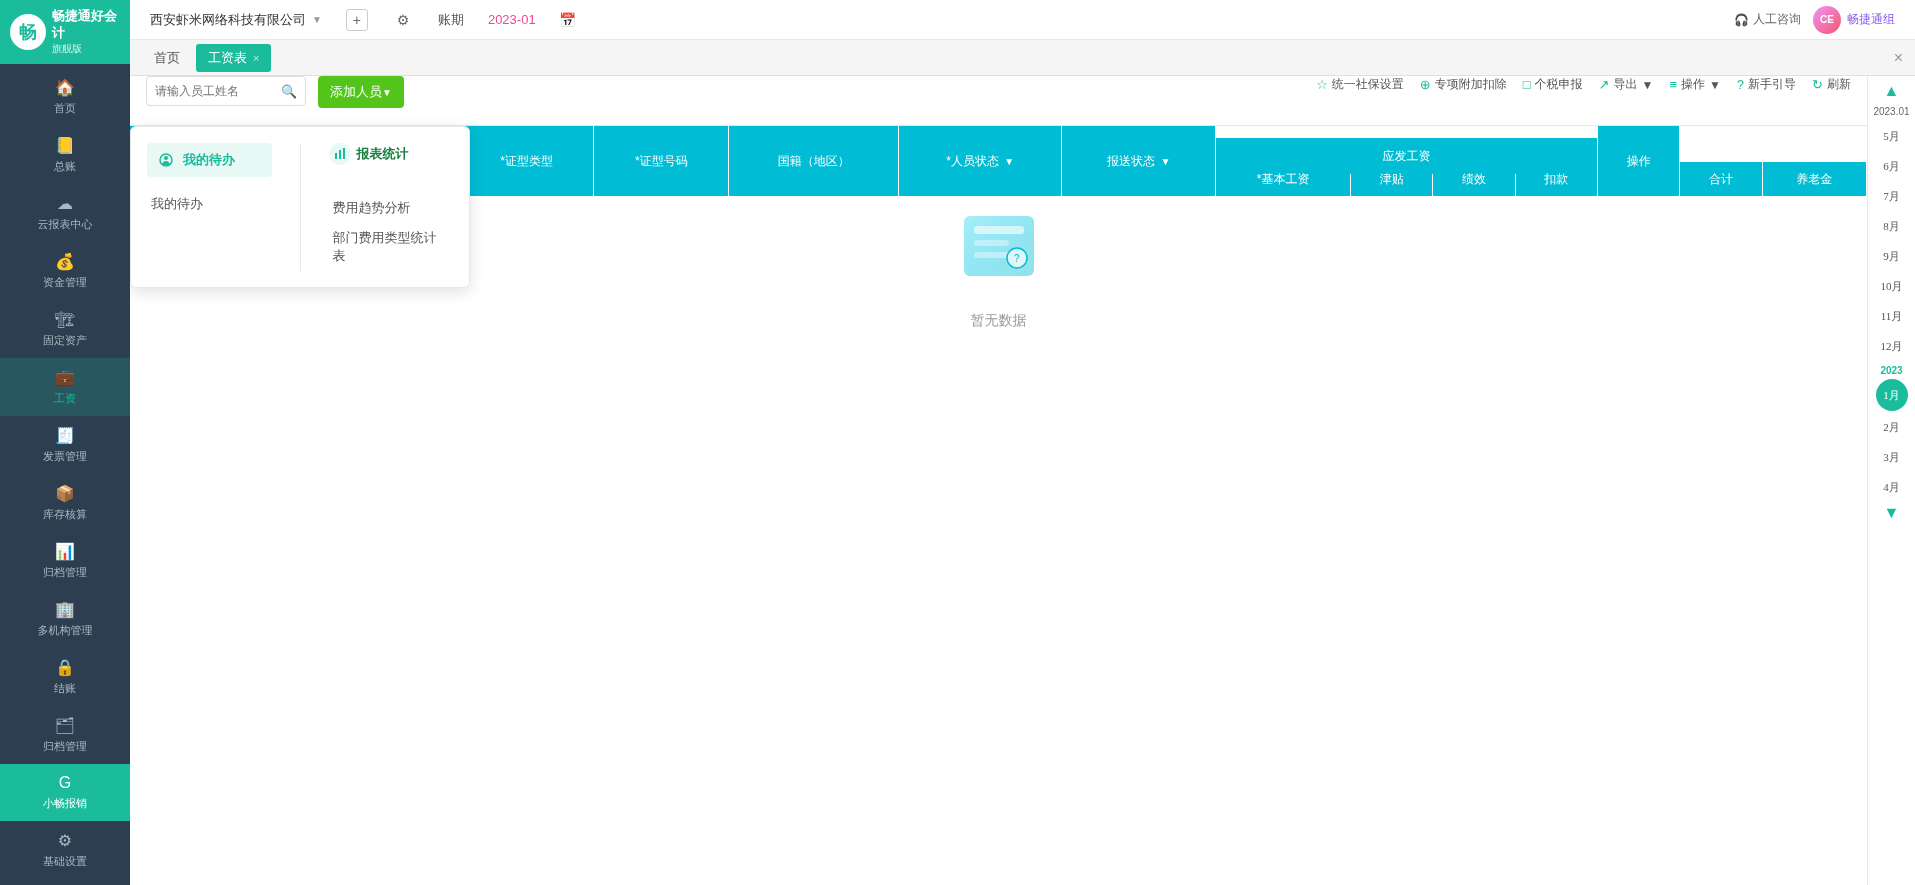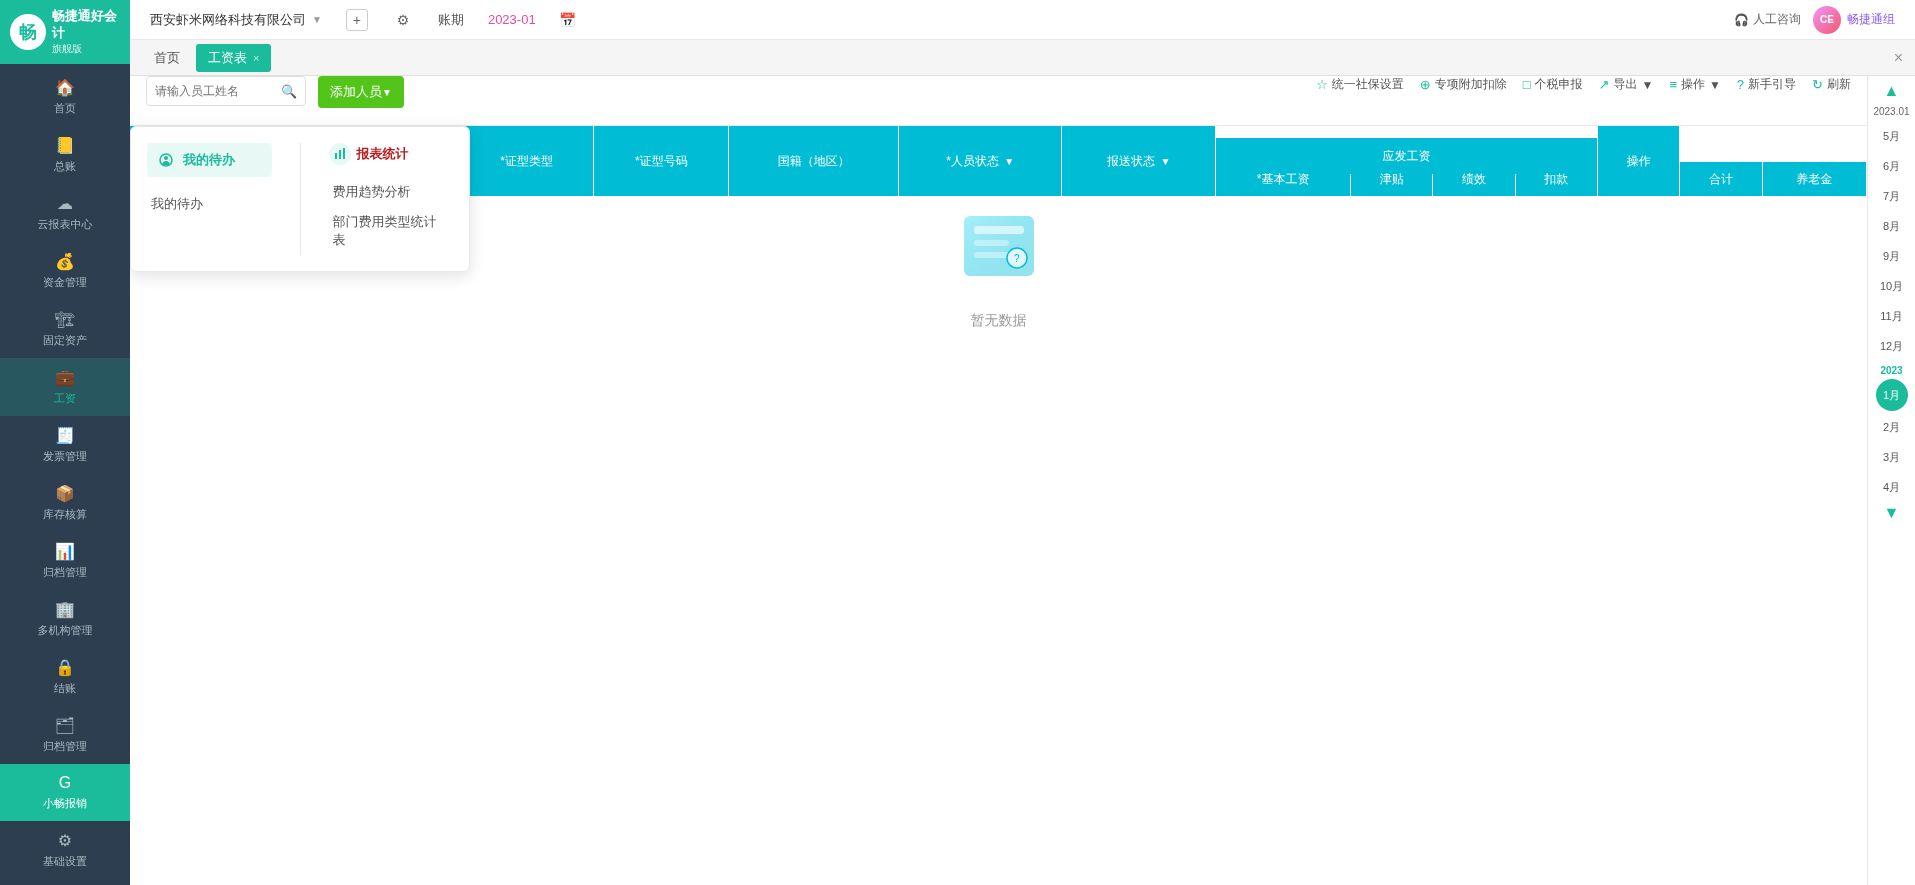--- a/index.html
+++ b/index.html
@@ -318,20 +318,21 @@
       width: 38px;
       height: 28px;
       display: flex;
       align-items: center;
       justify-content: center;
       font-size: 11px;
       color: #555;
       cursor: pointer;
       border-radius: 3px;
       margin: 1px 16px;
+      font-family: Liberation Serif, serif;
     }
     .month-nav-item.active {
       background: #1abc9c;
       color: white;
       border-radius: 50%;
       width: 32px;
       height: 32px;
     }
     .month-nav-year {
       font-size: 10px;
@@ -368,22 +369,22 @@
       display: flex;
       gap: 20px;
     }
     .popup-col { flex: 1; }
     .popup-col-header {
       display: flex;
       align-items: center;
       gap: 6px;
       font-size: 13px;
       font-weight: bold;
-      color: #b91c1c;
-      margin-bottom: 8px;
+      color: #15803d;
+      margin-bottom: 24px;
       padding-bottom: 4px;
     }
     .popup-col-header.active-col {
       color: #1abc9c;
       background: #e8f9f5;
       padding: 6px 8px;
       border-radius: 4px;
       margin-bottom: 12px;
     }
     .popup-icon {

